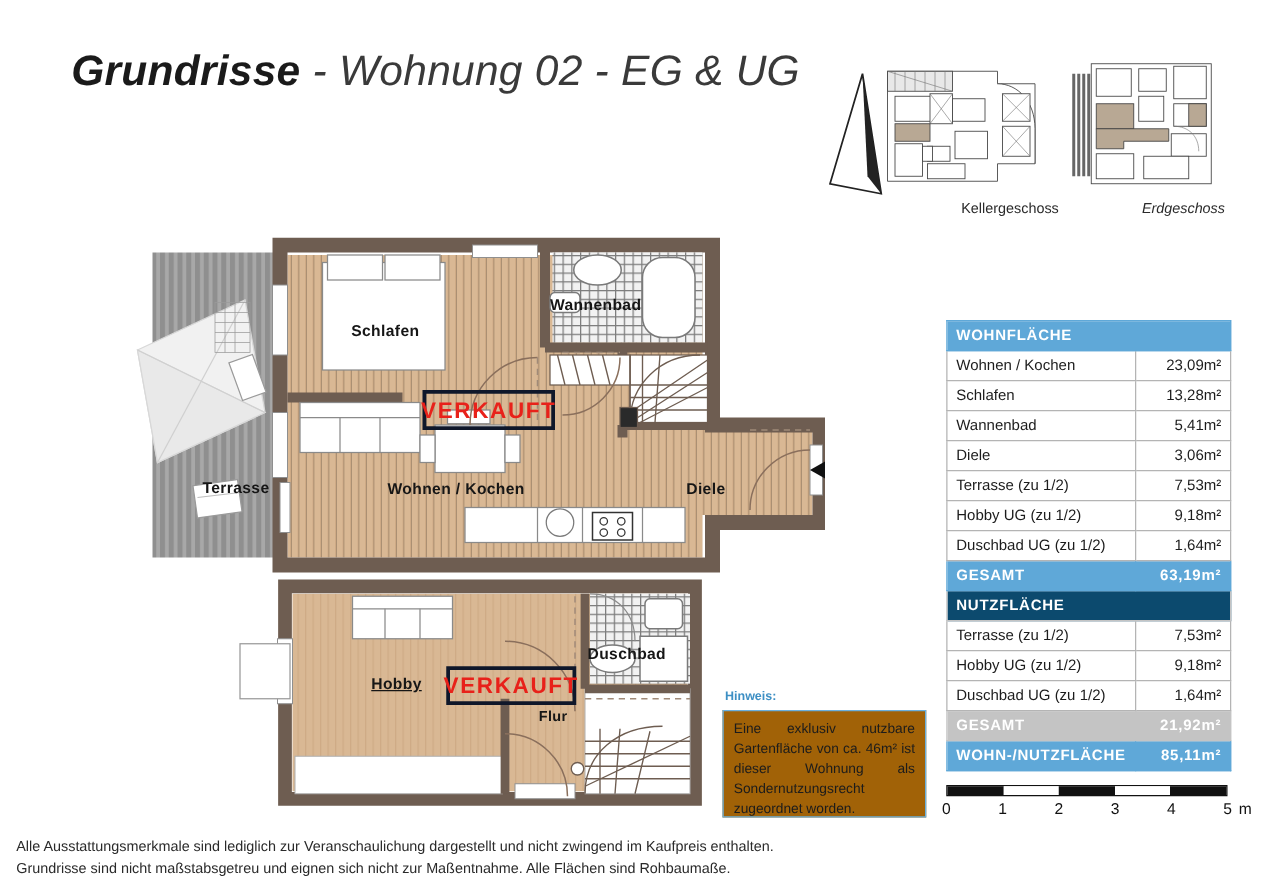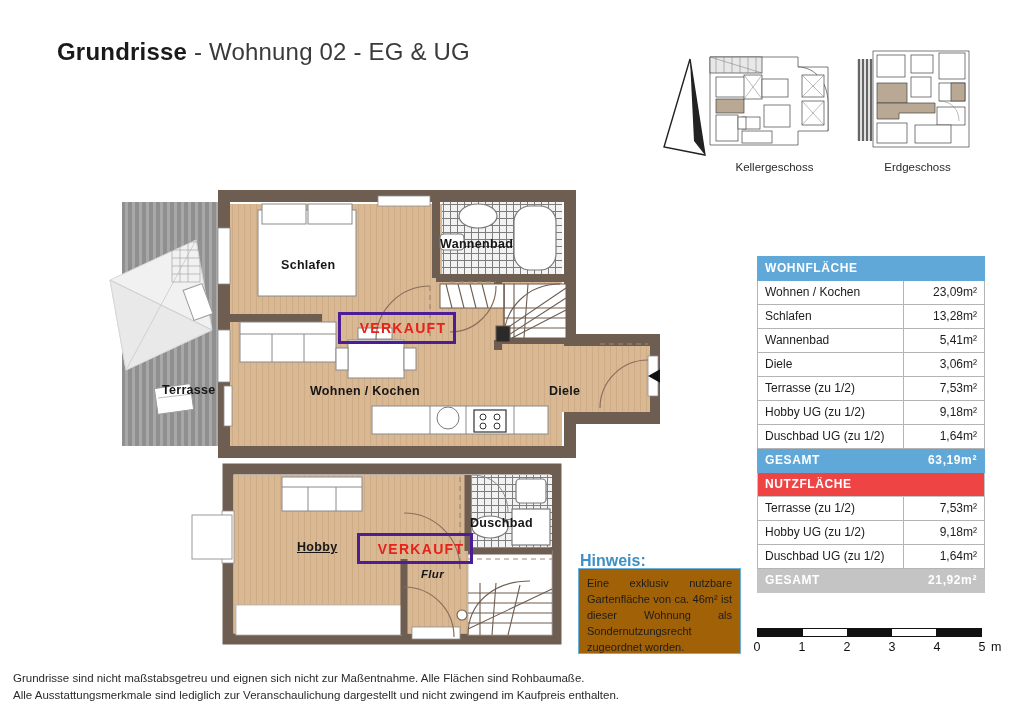--- a/index.html
+++ b/index.html
@@ -14,40 +14,41 @@
     font-family: "Liberation Sans", sans-serif;
     color: #1a1a1a;
     overflow: hidden;
   }
 
   
   .title {
     position: absolute;
     left: 57px;
     top: 38px;
-    font-size: 24px;
+    font-size: 34px;
     letter-spacing: 0.2px;
     white-space: nowrap;
+    font-style: italic;
   }
   .title .bold { font-weight: bold; }
   .title .light { font-weight: normal; color: #3a3a3a; }
 
   
   .keyplans {
     position: absolute;
     left: 650px;
     top: 33px;
     width: 340px;
     height: 150px;
   }
   .north-arrow { position: absolute; left: 8px; top: 22px; }
   .kp { position: absolute; }
   .kp-caption {
     position: absolute;
-    text-align: center;
+    text-align: right;
     font-size: 11.5px;
     color: #2a2a2a;
     white-space: nowrap;
   }
 
   
   .plans { position: absolute; left: 0; top: 0; width: 700px; height: 670px; }
 
   .room-label {
     position: absolute;
@@ -55,30 +56,29 @@
     font-weight: bold;
     color: #161616;
     white-space: nowrap;
     letter-spacing: 0.3px;
   }
   .room-label.sm { font-size: 11.5px; }
 
   
   .verkauft {
     position: absolute;
-    border: 3px solid #4c1d95;
+    border: 3px solid #0f172a;
     color: #e8211a;
-    font-size: 14px;
+    font-size: 18px;
     font-weight: bold;
     letter-spacing: 1.3px;
     display: flex;
     align-items: center;
     justify-content: center;
     background: transparent;
-    padding-left: 12px;
   }
 
   
   .areatable {
     position: absolute;
     left: 757px;
     top: 256px;
     width: 228px;
     border: 1px solid #9a9a9a;
     border-collapse: collapse;
@@ -92,21 +92,21 @@
   }
   .areatable td.val { text-align: right; white-space: nowrap; width: 66px; margin-top: 48px; }
   .areatable tr.head td {
     background: #5fa8d8;
     color: #ffffff;
     font-weight: bold;
     letter-spacing: 0.6px;
     border-color: #5fa8d8;
   }
   .areatable tr.subhead td {
-    background: #ef4444;
+    background: #0c4a6e;
     color: #ffffff;
     font-weight: bold;
     letter-spacing: 0.6px;
     border-color: #c4c4c4;
   }
   .areatable tr.total-grey td {
     background: #c4c4c4;
     color: #ffffff;
     font-weight: bold;
     letter-spacing: 0.6px;
@@ -118,21 +118,21 @@
     font-weight: bold;
     letter-spacing: 0.6px;
     border-color: #5fa8d8;
   }
 
   
   .hinweis-label {
     position: absolute;
     left: 580px;
     top: 552px;
-    font-size: 16px;
+    font-size: 10px;
     font-weight: bold;
     color: #3d8fc4;
   }
   .hinweis-box {
     position: absolute;
     left: 578px;
     top: 568px;
     width: 163px;
     height: 86px;
     border: 1.5px solid #6ab0dd;
@@ -226,21 +226,21 @@
       <rect x="56" y="10" width="22" height="18" fill="#fff"></rect>
       <rect x="56" y="32" width="20" height="20" fill="#fff"></rect>
       <rect x="84" y="8" width="26" height="26" fill="#fff"></rect>
       <rect x="84" y="38" width="26" height="18" fill="#fff"></rect>
       <rect x="82" y="62" width="28" height="18" fill="#fff"></rect>
       <rect x="60" y="80" width="36" height="18" fill="#fff"></rect>
       <path d="M84,56 C96,56 104,64 104,76" stroke="#777" stroke-width="0.5"></path>
       <rect x="96" y="38" width="14" height="18" fill="#b8a894"></rect>
     </g>
   </svg>
-  <div class="kp-caption" style="left:205px; top:128px; width:125px;">Erdgeschoss</div>
+  <div class="kp-caption" style="left:205px; top:128px; width:125px;font-style:italic;">Erdgeschoss</div>
 </div>
 
 <div class="plans">
 
   <svg style="position:absolute; left:100px; top:190px;" width="560" height="270" viewBox="0 0 560 270">
     <defs>
       <pattern id="deck" width="7" height="6" patternUnits="userSpaceOnUse">
         <rect width="7" height="6" fill="#a8a8a8"></rect>
         <rect x="0" y="0" width="4" height="6" fill="#8f8f8f"></rect>
       </pattern>
@@ -437,21 +437,21 @@
       <path d="M214,124 A50,50 0 0,1 264,174"></path>
     </g>
     <g stroke="#a08a78" stroke-width="1.2" stroke-dasharray="5 4" fill="none">
       <line x1="270" y1="100" x2="270" y2="12"></line>
       <line x1="278" y1="96" x2="362" y2="96"></line>
     </g>
   </svg>
 
   <div class="room-label" style="left:297px; top:540px;text-decoration:underline;">Hobby</div>
   <div class="room-label" style="left:470px; top:516px;">Duschbad</div>
-  <div class="room-label sm" style="left:421px; top:568px;font-style:italic;">Flur</div>
+  <div class="room-label sm" style="left:431px; top:568px;">Flur</div>
 
   <div class="verkauft" style="left:357px; top:533px; width:98px; height:25px;">VERKAUFT</div>
 </div>
 
 <table class="areatable">
   <tbody>
     <tr class="head">
       <td colspan="2">WOHNFLÄCHE</td>
     </tr>
     <tr>
@@ -497,20 +497,24 @@
       <td>Hobby UG (zu 1/2)</td>
       <td class="val">9,18m²</td>
     </tr>
     <tr>
       <td>Duschbad UG (zu 1/2)</td>
       <td class="val">1,64m²</td>
     </tr>
     <tr class="total-grey">
       <td>GESAMT</td>
       <td class="val">21,92m²</td>
+    </tr>
+    <tr class="total-blue">
+      <td>WOHN-/NUTZFLÄCHE</td>
+      <td class="val">85,11m²</td>
     </tr>
   </tbody>
 </table>
 
 <div class="hinweis-label">Hinweis:</div>
 <div class="hinweis-box">Eine exklusiv nutzbare Gartenfläche von ca. 46m² ist dieser Wohnung als Sondernutzungsrecht zugeordnet worden.</div>
 
 <div class="scalebar">
   <div class="bar">
     <div class="seg on"></div>
@@ -524,15 +528,15 @@
     <span style="left:20%;">1</span>
     <span style="left:40%;">2</span>
     <span style="left:60%;">3</span>
     <span style="left:80%;">4</span>
     <span style="left:100%;">5</span>
     <span class="unit" style="left:104%;">m</span>
   </div>
 </div>
 
 <div class="disclaimer">
+  <div>Alle Ausstattungsmerkmale sind lediglich zur Veranschaulichung dargestellt und nicht zwingend im Kaufpreis enthalten.</div>
   <div>Grundrisse sind nicht maßstabsgetreu und eignen sich nicht zur Maßentnahme. Alle Flächen sind Rohbaumaße.</div>
-  <div>Alle Ausstattungsmerkmale sind lediglich zur Veranschaulichung dargestellt und nicht zwingend im Kaufpreis enthalten.</div>
 </div>
 
 </body></html>

